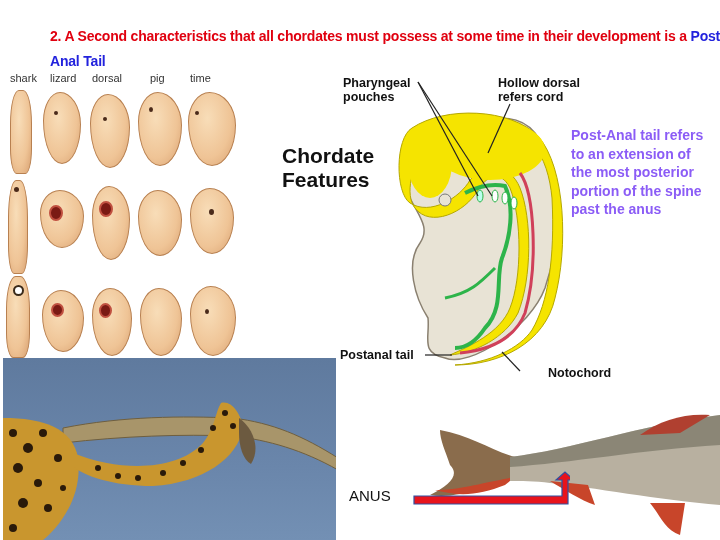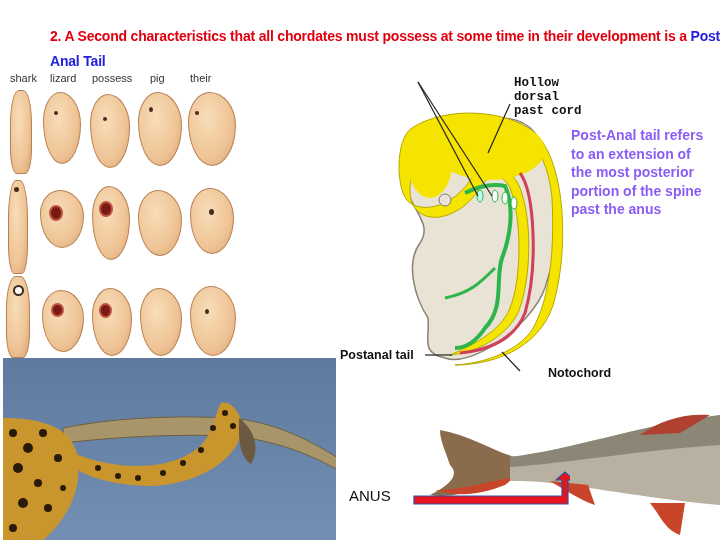--- a/index.html
+++ b/index.html
@@ -25,23 +25,23 @@
   .anus-label{position:absolute;left:349px;top:487px;font-size:15px;color:#111;}
 </style>
 </head>
 <body>
 
 <div class="title"><span>2. A Second characteristics that all chordates must possess at some time in their development is a </span><span class="accent">Post- Anal Tail</span></div>
 
 <div class="embryo-panel">
   <span class="col-label" style="left:10px">shark</span>
   <span class="col-label" style="left:50px">lizard</span>
-  <span class="col-label" style="left:92px">possess</span>
+  <span class="col-label" style="left:92px">dorsal</span>
   <span class="col-label" style="left:150px">pig</span>
-  <span class="col-label" style="left:190px">their</span>
+  <span class="col-label" style="left:190px">time</span>
 
   <div class="embryo" style="left:10px;top:22px;width:20px;height:82px;border-radius:40% 40% 30% 30%;"></div>
   <div class="embryo" style="left:43px;top:24px;width:36px;height:70px;">
       <div class="eye small" style="left:10px;top:18px;width:4px;height:4px;"></div>
     </div>
   <div class="embryo" style="left:90px;top:26px;width:38px;height:72px;">
       <div class="eye small" style="left:12px;top:22px;width:4px;height:4px;"></div>
     </div>
   <div class="embryo" style="left:138px;top:24px;width:42px;height:72px;">
       <div class="eye small" style="left:10px;top:14px;width:4px;height:5px;"></div>
@@ -73,23 +73,31 @@
   <div class="embryo" style="left:92px;top:220px;width:38px;height:66px;">
       <div class="eye" style="left:6px;top:14px;width:9px;height:11px;"></div>
     </div>
   <div class="embryo" style="left:140px;top:220px;width:40px;height:66px;"></div>
   <div class="embryo" style="left:190px;top:218px;width:44px;height:68px;">
       <div class="eye small" style="left:14px;top:22px;width:4px;height:5px;"></div>
     </div>
 </div>
 
 <div class="diagram">
-  <div class="lbl" style="left:244px;top:8px;font-family:Liberation Mono, monospace;">
+  <div class="diagram-heading">
+    <div>Chordate</div>
+    <div>Features</div>
+  </div>
+  <div class="lbl" style="left:73px;top:8px;">
+    <div>Pharyngeal</div>
+    <div>pouches</div>
+  </div>
+  <div class="lbl" style="left:228px;top:8px;">
     <div>Hollow dorsal</div>
-    <div>past cord</div>
+    <div>refers cord</div>
   </div>
   <div class="lbl" style="left:70px;top:280px;text-align:center;">Postanal tail</div>
   <div class="lbl" style="left:253px;top:298px;padding-left:25px;">Notochord</div>
 
   <svg width="330" height="320" style="position:absolute;left:0;top:0;">
 
     <path d="M175,70 C135,50 125,100 140,130 C150,150 160,160 150,175 C135,195 145,230 158,250 C160,270 150,285 175,290 C200,300 260,260 275,220 C295,160 290,100 265,65 C245,40 205,50 175,70 Z" fill="#e8e3d5" stroke="#8a8070" stroke-width="1.5"></path>
 
     <path d="M142,60 C125,70 125,125 140,135 C160,148 190,130 200,112 C215,95 240,95 250,120 C262,150 262,210 248,245 C235,270 205,285 180,287 C200,278 230,265 240,240 C252,210 252,150 240,120 C230,100 215,110 208,122 C195,145 160,160 145,140 C135,128 140,95 160,80 C190,58 240,55 262,75 C275,90 280,110 282,130 C285,190 278,235 262,262 C250,280 220,295 185,297 C230,297 275,275 285,230 C298,180 296,100 268,68 C240,40 175,38 142,60 Z" fill="#f5e400" stroke="#b5a800" stroke-width="1"></path>
     <ellipse cx="220" cy="82" rx="55" ry="30" fill="#f5e400"></ellipse>

